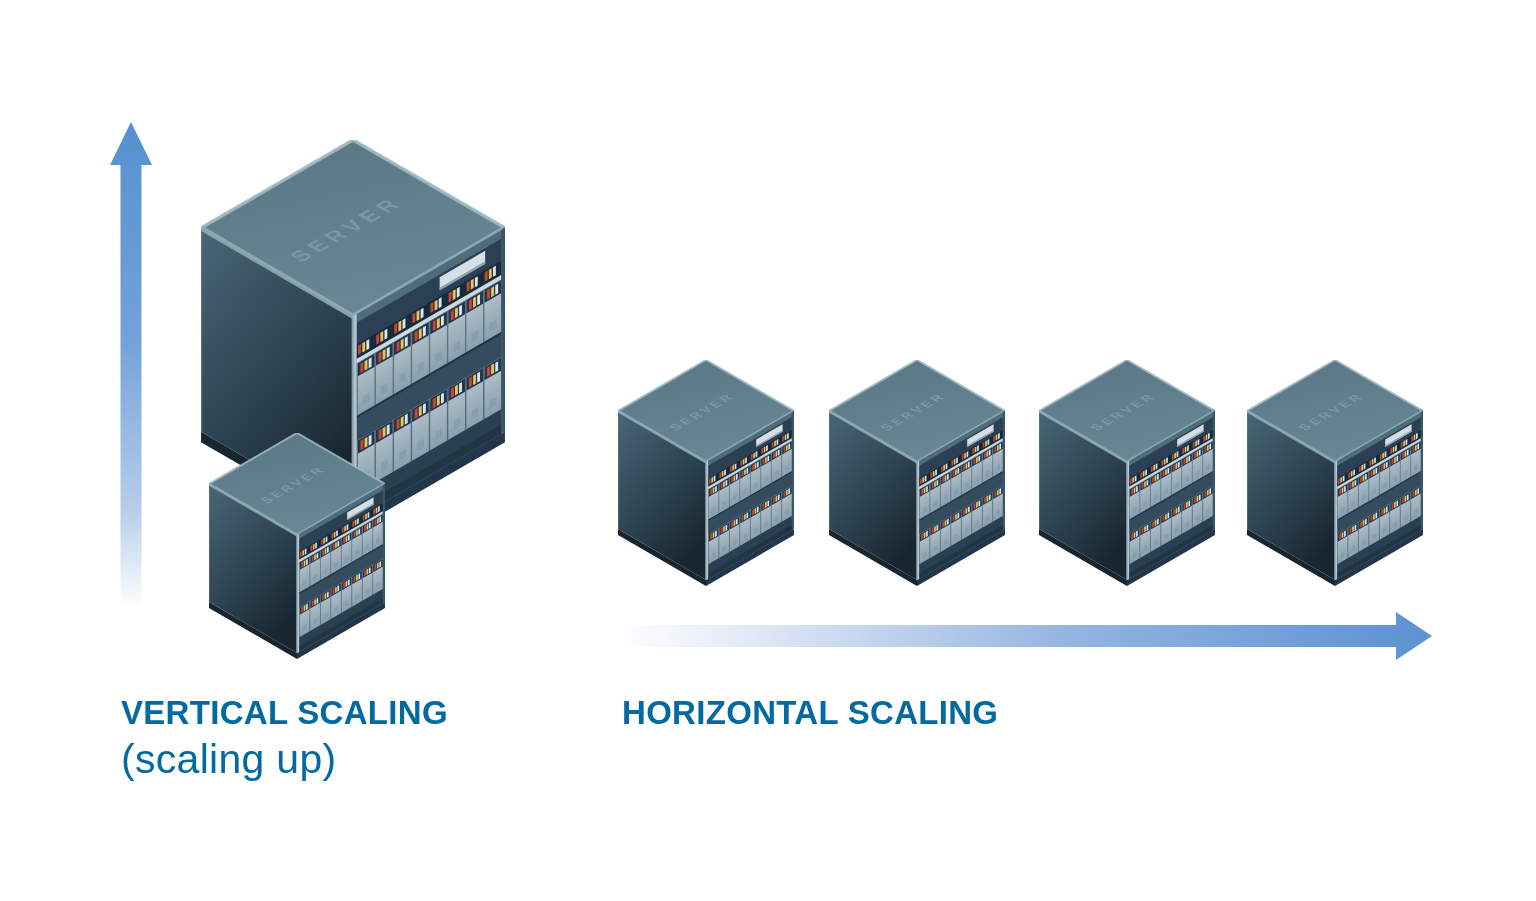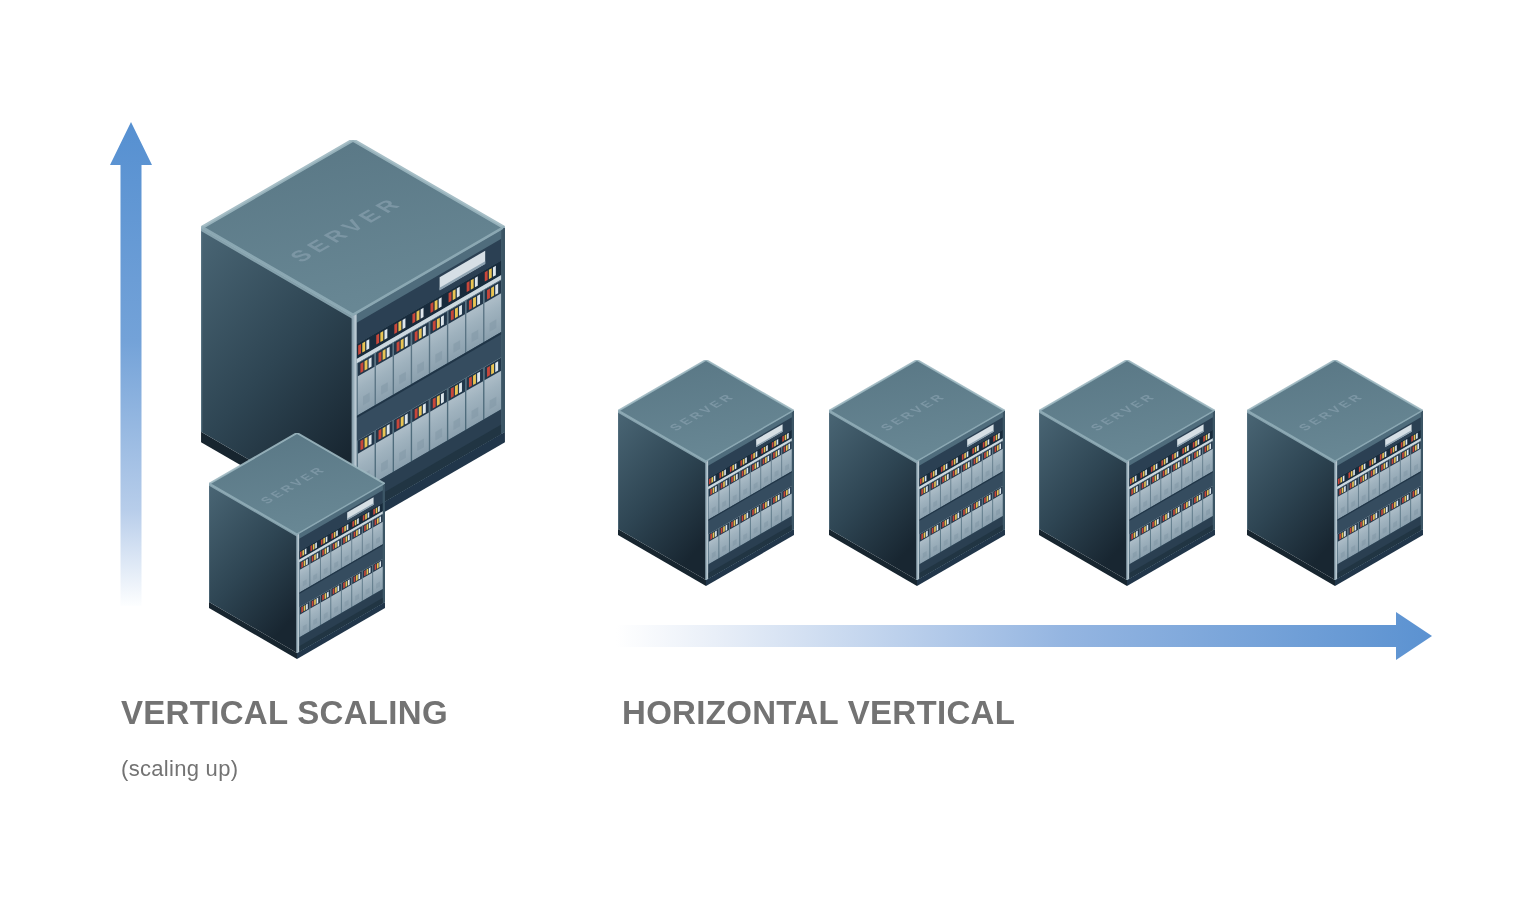--- a/index.html
+++ b/index.html
@@ -2,23 +2,23 @@
 <html><head>
 <meta charset="utf-8">
 <style>
   html,body{margin:0;padding:0;background:#ffffff;}
   .canvas{
     position:relative;width:1536px;height:901px;background:#ffffff;
     overflow:hidden;font-family:"Liberation Sans",sans-serif;
   }
   .abs{position:absolute;}
   .srv{position:absolute;display:block;}
-  .caption{position:absolute;color:#737373;}
+  .caption{position:absolute;color:#0369a1;}
   .caption .title{font-weight:bold;font-size:33px;line-height:36px;letter-spacing:.3px;}
-  .caption .subtitle{font-weight:normal;font-size:22px;line-height:36px;margin-top:20px;letter-spacing:.3px;}
+  .caption .subtitle{font-weight:normal;font-size:41px;line-height:36px;margin-top:10px;letter-spacing:.3px;}
   svg{display:block;}
 </style>
 </head>
 <body>
 
 <div class="canvas">
 
   <svg width="0" height="0" style="position:absolute" aria-hidden="true">
     <defs>
       <linearGradient id="gLeftFace" x1="0" y1="0" x2="0.6" y2="1">
@@ -164,16 +164,16 @@
   <svg class="srv" style="left:1247px;top:360px" width="176" height="227" viewBox="0 0 176 227">
     <use href="#server-geom"></use>
     <text transform="matrix(0.866,-0.5,0.866,0.5,88,54)" text-anchor="middle" font-size="12.5" font-weight="bold" letter-spacing="3" fill="#7e98a6" opacity="0.95">SERVER</text>
   </svg>
 
   <svg class="abs" style="left:616px;top:611px" width="818" height="50" viewBox="0 0 818 50">
     <path d="M0,14 L780,14 L780,1 L816,25 L780,49 L780,36 L0,36 Z" fill="url(#gArrowH)"></path>
   </svg>
 
   <div class="caption" style="left:622px;top:695px">
-    <div class="title">HORIZONTAL VERTICAL</div>
+    <div class="title">HORIZONTAL SCALING</div>
   </div>
 
 </div>
 
 </body></html>

